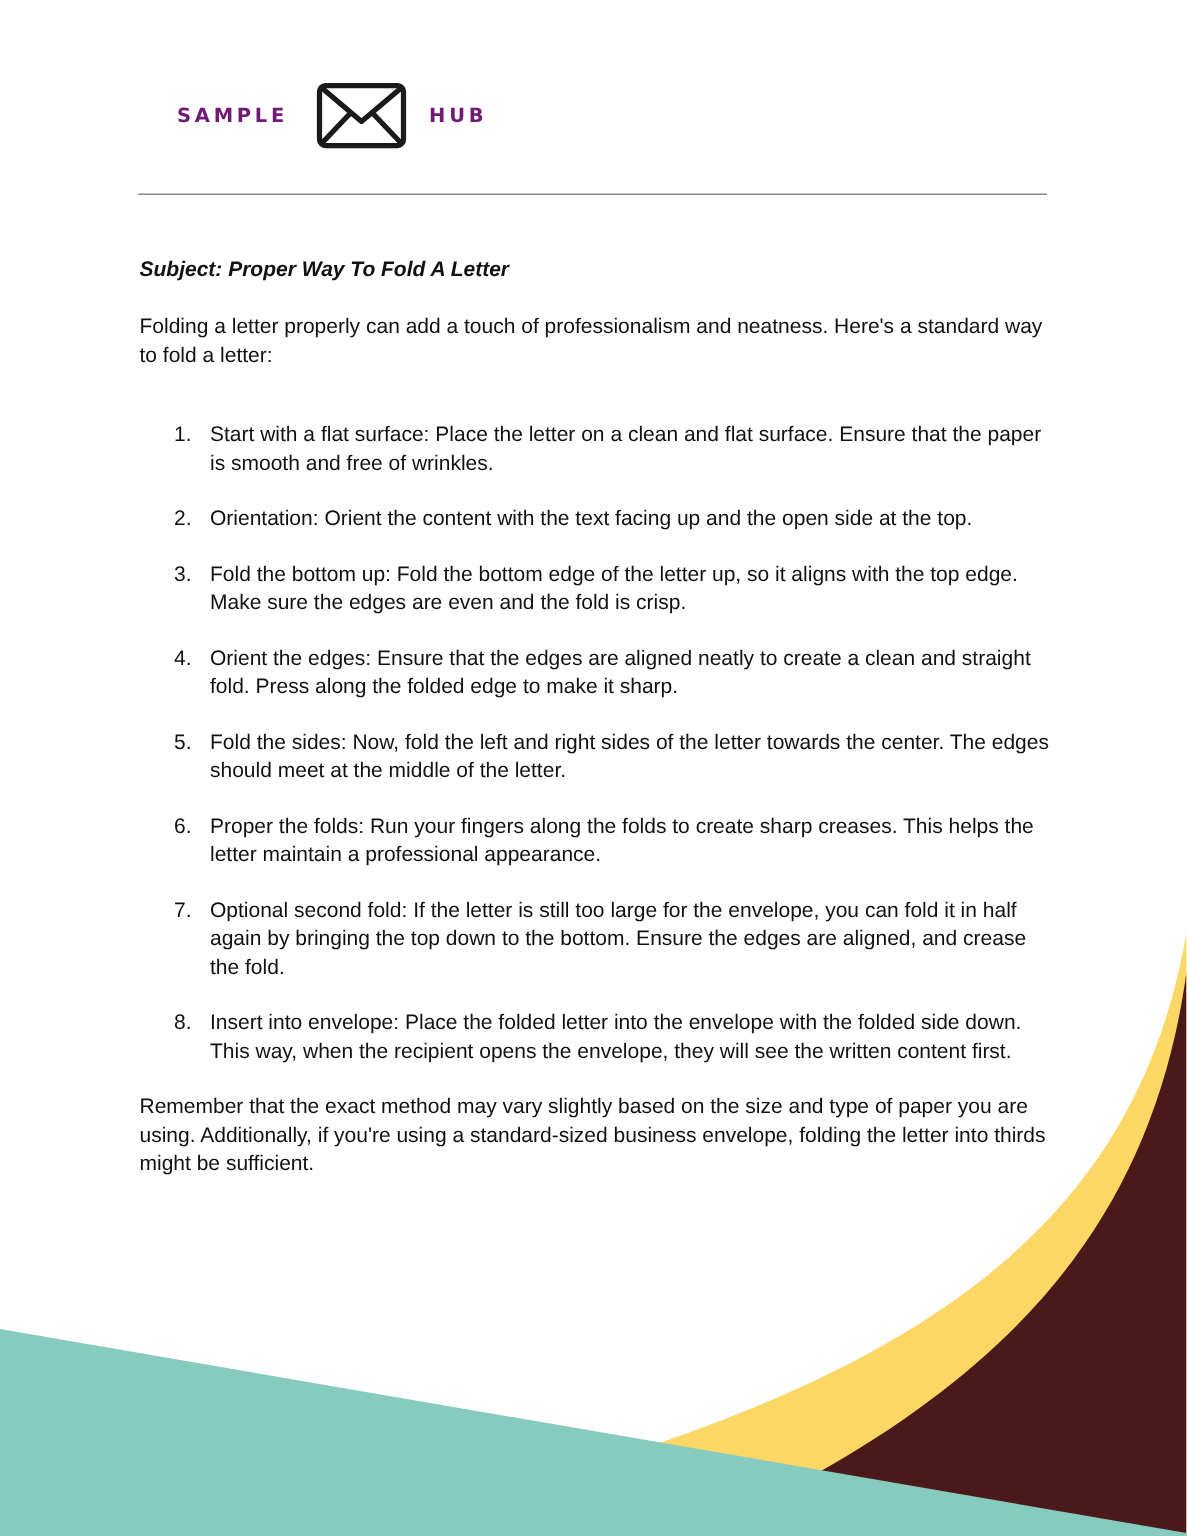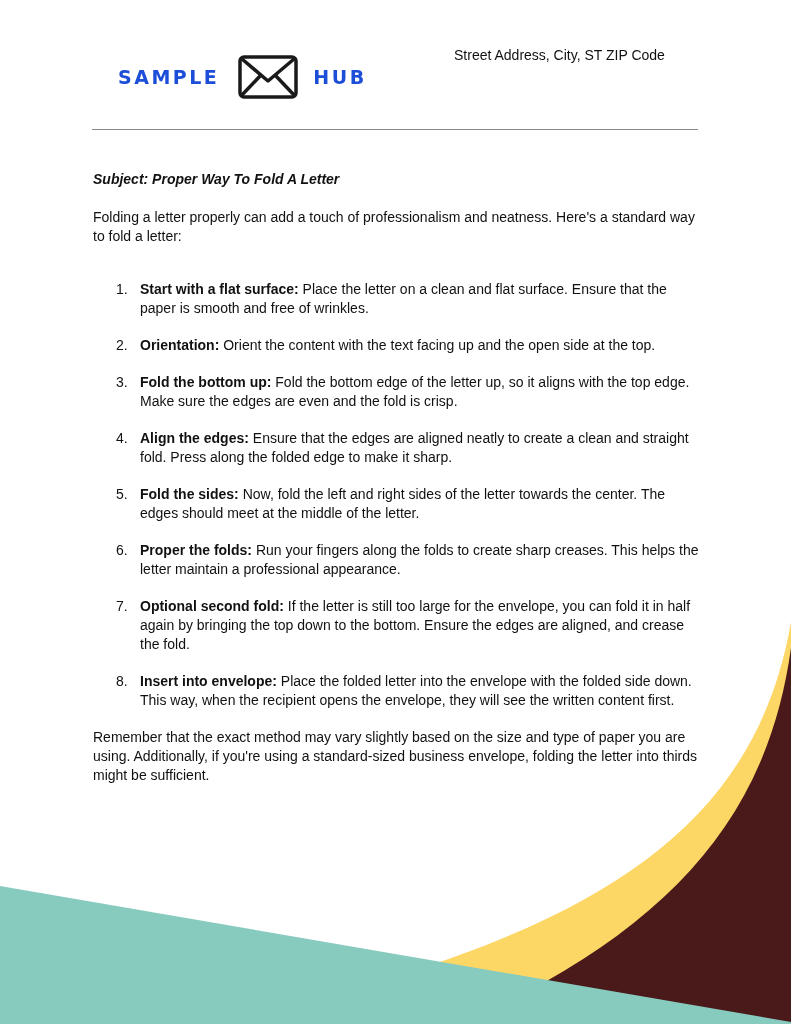--- a/index.html
+++ b/index.html
@@ -1,30 +1,30 @@
 <!DOCTYPE html>
 <html><head>
 <meta charset="utf-8">
 <style>
   html, body { margin: 0; padding: 0; background: #ffffff; }
   body { width: 791px; height: 1024px; position: relative; overflow: hidden;
          font-family: "Liberation Sans", sans-serif; color: #111; }
   .logo { position: absolute; left: 118px; top: 52px; height: 50px; display: flex; align-items: center; }
-  .logo-word { font-family: "DejaVu Sans", sans-serif; font-weight: bold; font-size: 19px; letter-spacing: 2.5px; color: #1d4ed8; }
+  .logo-word { font-family: "DejaVu Sans", sans-serif; font-weight: bold; font-size: 13px; letter-spacing: 2.5px; color: #701a75; }
   .logo-icon { margin: 0 14px 0 18px; width: 62px; height: 46px; }
   .contact { position: absolute; left: 454px; top: 46px; font-size: 14px; line-height: 18px; }
   .contact div { margin-bottom: 22px; }
   .rule { position: absolute; left: 92px; top: 129px; width: 606px; height: 0; border-top: 1.5px solid #8a8a8a; }
   .content { position: absolute; left: 93px; top: 170px; width: 610px; font-size: 14px; line-height: 19px; }
   .subject { font-weight: bold; margin: 0 0 19px 0; font-style: italic; }
   .intro { margin: 0 0 34px 0; }
   ol { margin: 0; padding: 0; list-style: none; }
   ol li { position: relative; padding-left: 47px; margin-bottom: 18px; }
   ol li .num { position: absolute; left: 23px; top: 0; }
-  ol li b { font-weight: bold; }
+  ol li b { font-weight: normal; }
   .closing { margin-top: 4px; }
   .decor { position: absolute; left: 0; top: 0; width: 791px; height: 1024px; pointer-events: none; }
 </style>
 </head>
 <body>
 
 <svg class="decor" viewBox="0 0 791 1024" xmlns="http://www.w3.org/2000/svg">
   <path fill="#FDD766" d="M791 622 C 760 800, 640 900, 400 975 L 791 1024 Z"></path>
   <path fill="#4A191A" d="M791 648 C 770 800, 690 900, 545 982 L 791 1024 Z"></path>
   <path fill="#87CBBF" d="M0 886 L 791 1022 L 791 1024 L 0 1024 Z"></path>
@@ -35,32 +35,31 @@
   <svg class="logo-icon" viewBox="0 0 62 46">
     <rect x="3" y="3" width="56" height="40" rx="4" fill="none" stroke="#1a1a1a" stroke-width="3.5"></rect>
     <polyline points="5,5 31,27 57,5" fill="none" stroke="#1a1a1a" stroke-width="3.5" stroke-linejoin="round"></polyline>
     <line x1="5" y1="41" x2="24" y2="21" stroke="#1a1a1a" stroke-width="3.5"></line>
     <line x1="57" y1="41" x2="38" y2="21" stroke="#1a1a1a" stroke-width="3.5"></line>
   </svg>
   <span class="logo-word">HUB</span>
 </div>
 
 <div class="contact">
-  <div>Street Address, City, ST ZIP Code</div>
 </div>
 
 <div class="rule"></div>
 
 <div class="content">
   <p class="subject">Subject: Proper Way To Fold A Letter</p>
   <p class="intro">Folding a letter properly can add a touch of professionalism and neatness. Here's a standard way to fold a letter:</p>
   <ol>
     <li><span class="num">1.</span><b>Start with a flat surface:</b><span> Place the letter on a clean and flat surface. Ensure that the paper is smooth and free of wrinkles.</span></li>
     <li><span class="num">2.</span><b>Orientation:</b><span> Orient the content with the text facing up and the open side at the top.</span></li>
     <li><span class="num">3.</span><b>Fold the bottom up:</b><span> Fold the bottom edge of the letter up, so it aligns with the top edge. Make sure the edges are even and the fold is crisp.</span></li>
-    <li><span class="num">4.</span><b>Align the edges:</b><span> Ensure that the edges are aligned neatly to create a clean and straight fold. Press along the folded edge to make it sharp.</span></li>
+    <li><span class="num">4.</span><b>Orient the edges:</b><span> Ensure that the edges are aligned neatly to create a clean and straight fold. Press along the folded edge to make it sharp.</span></li>
     <li><span class="num">5.</span><b>Fold the sides:</b><span> Now, fold the left and right sides of the letter towards the center. The edges should meet at the middle of the letter.</span></li>
     <li><span class="num">6.</span><b>Proper the folds:</b><span> Run your fingers along the folds to create sharp creases. This helps the letter maintain a professional appearance.</span></li>
     <li><span class="num">7.</span><b>Optional second fold:</b><span> If the letter is still too large for the envelope, you can fold it in half again by bringing the top down to the bottom. Ensure the edges are aligned, and crease the fold.</span></li>
     <li><span class="num">8.</span><b>Insert into envelope:</b><span> Place the folded letter into the envelope with the folded side down. This way, when the recipient opens the envelope, they will see the written content first.</span></li>
   </ol>
   <p class="closing">Remember that the exact method may vary slightly based on the size and type of paper you are using. Additionally, if you're using a standard-sized business envelope, folding the letter into thirds might be sufficient.</p>
 </div>
 
 </body></html>

